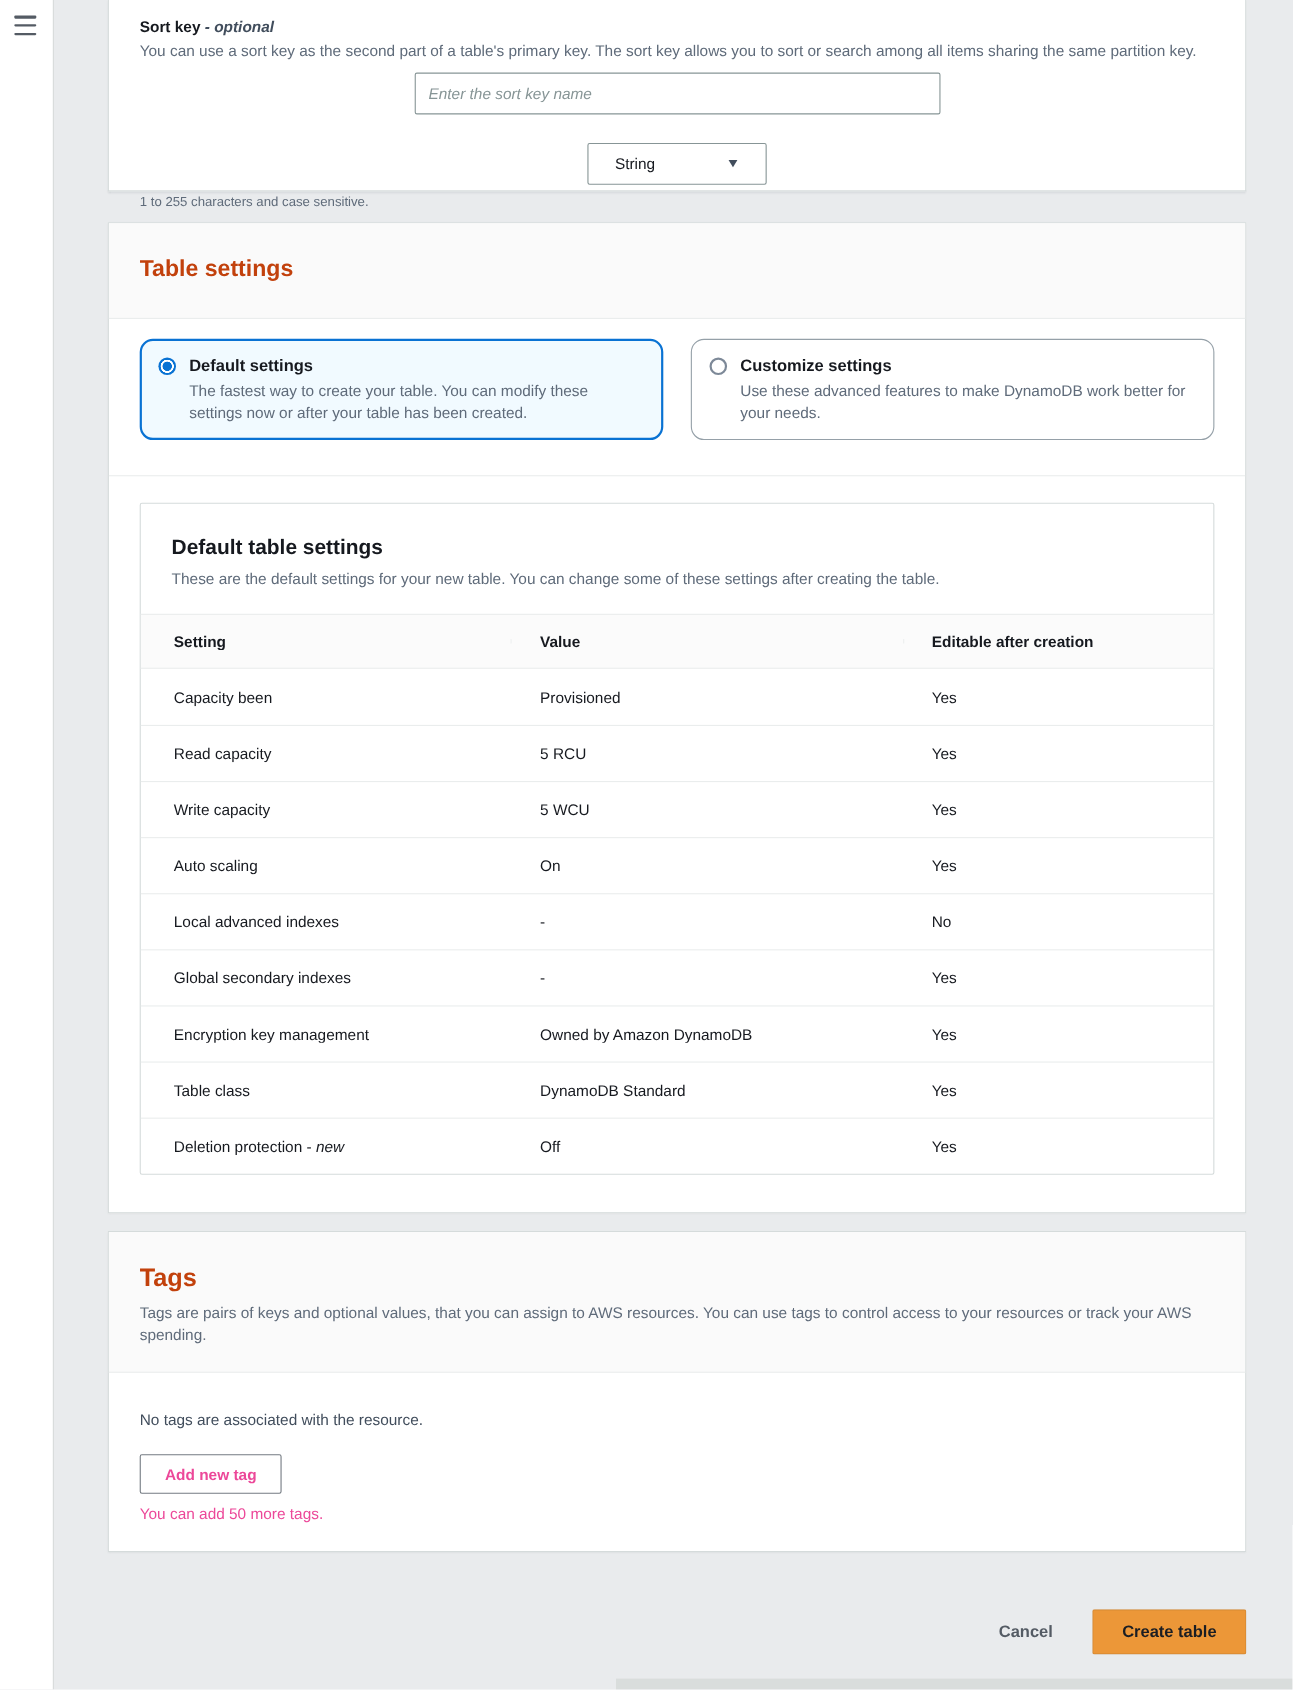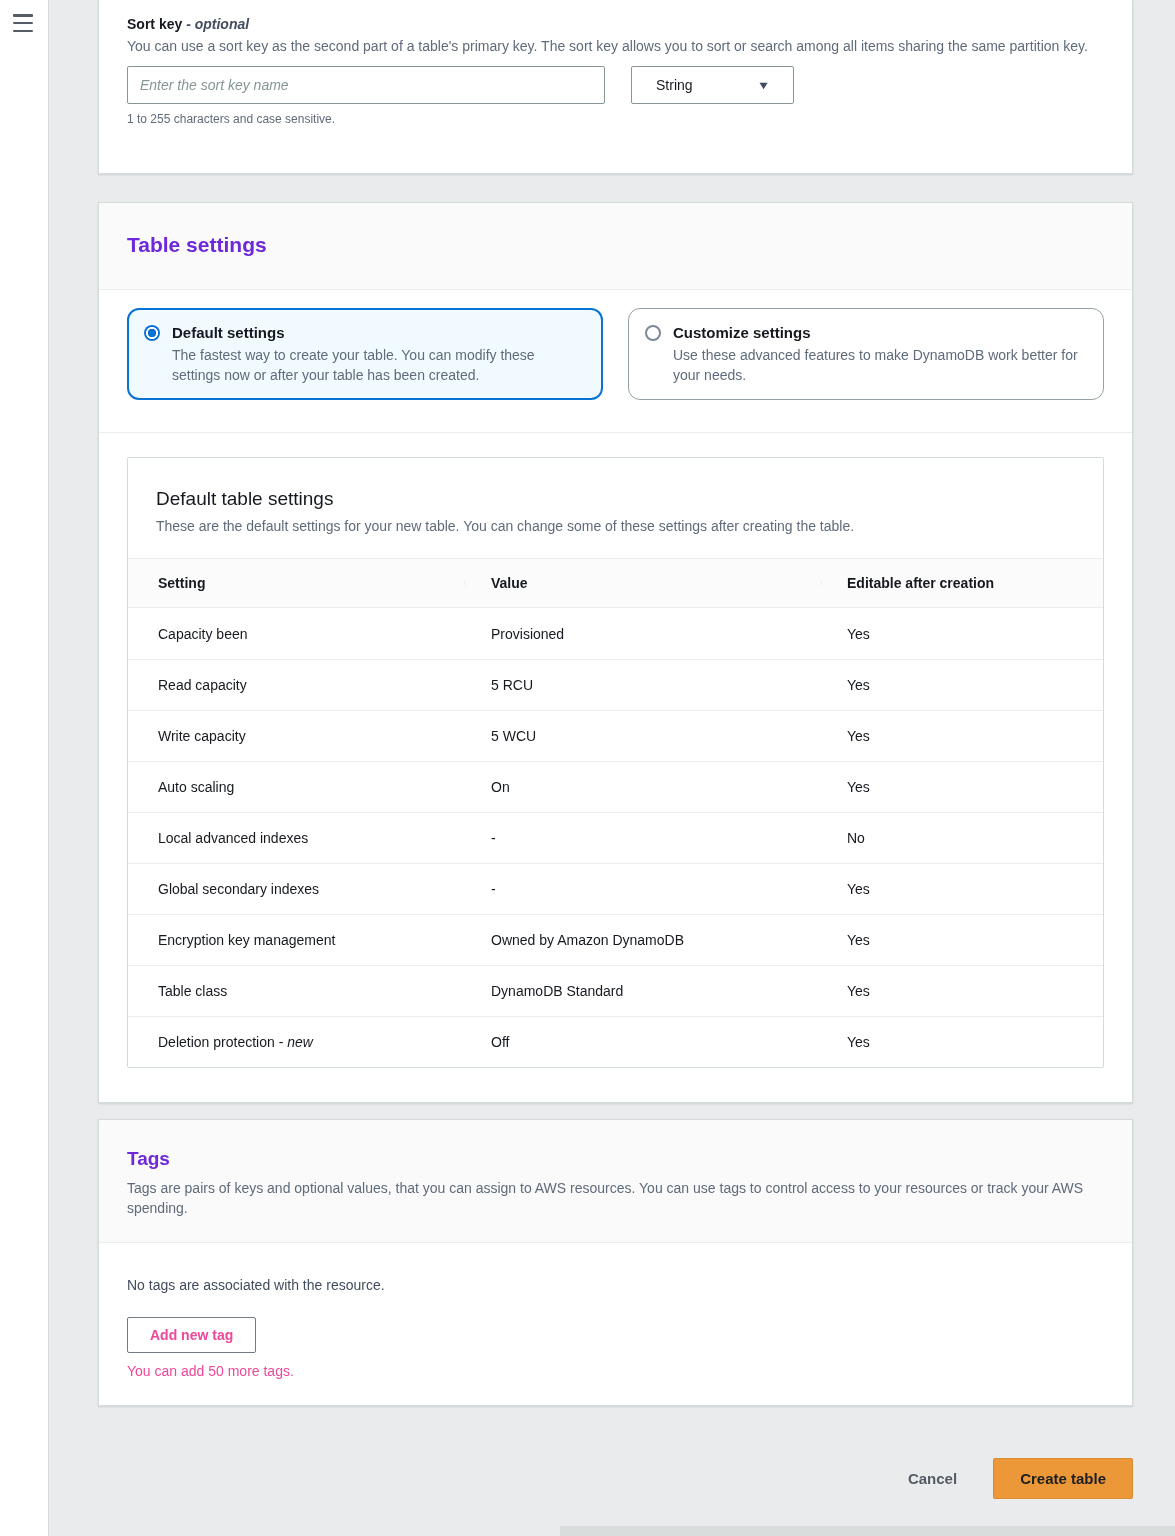--- a/index.html
+++ b/index.html
@@ -33,39 +33,39 @@
     background: #fff;
     border: 1px solid #d5dbdb;
     box-shadow: 0 1px 2px rgba(0,28,36,0.12);
   }
 
   
   .card-sortkey { border-top: none; height: 174px; padding: 16px 28px 0 28px; }
   .field-label { font-weight: bold; font-size: 14px; }
   .field-label em { font-style: italic; color: #414d5c; }
   .field-desc { color: #5f6b7a; line-height: 19px; margin-top: 5px; max-width: 965px; }
-  .field-row { display: flex; gap: 26px; margin-top: 10px; align-items: center; }
+  .field-row { display: flex; gap: 26px; margin-top: 10px; align-items: center; flex-direction: column; }
   .text-input {
     width: 478px; height: 38px; border: 1px solid #879596; border-radius: 2px;
     padding: 0 12px; font-size: 14px; font-family: "Liberation Sans", sans-serif; color: #16191f;
     outline: none; background: #fff;
   }
   .text-input::placeholder { color: #879596; font-style: italic; }
   .select {
     width: 163px; height: 38px; border: 1px solid #879596; border-radius: 2px;
     background: #fff; display: flex; align-items: center; justify-content: space-between;
     padding: 0 24px; cursor: pointer;
   }
   .select .caret { font-size: 11px; color: #414d5c; transform: scaleX(1.25); }
   .constraint { font-size: 12px; color: #5f6b7a; margin-top: 8px; }
 
   
   .card-tablesettings { margin-top: 28px; }
   .card-header { background: #fafafa; border-bottom: 1px solid #eaeded; padding: 30px 28px 32px 28px; }
-  .card-header h2 { margin: 0; font-size: 21px; font-weight: bold; color: #6d28d9; }
+  .card-header h2 { margin: 0; font-size: 21px; font-weight: bold; color: #c2410c; }
   .card-body { padding: 18px 28px 34px 28px; }
 
   .tiles { display: flex; gap: 25px; }
   .tile {
     flex: 1; display: flex; gap: 12px; padding: 14px 16px;
     border: 1px solid #95a0a8; border-radius: 12px; background: #fff; cursor: pointer;
     align-items: flex-start;
   }
   .tile.selected { border: 2px solid #0972d3; background: #f1faff; padding: 13px 15px; }
   .radio {
@@ -77,41 +77,41 @@
     background: radial-gradient(circle, #0972d3 0 4px, #fff 4.5px 5.8px, #0972d3 6.2px 100%);
   }
   .tile-label { font-weight: bold; font-size: 15px; line-height: 20px; }
   .tile-desc { color: #5f6b7a; line-height: 20px; margin-top: 2px; }
 
   .hr-full { border: none; border-top: 1px solid #eaeded; margin: 32px -28px 24px -28px; }
 
   
   .inner-card { border: 1px solid #d5dbdb; border-radius: 2px; background: #fff; }
   .inner-card-header { padding: 30px 28px 24px 28px; }
-  .inner-card-header h3 { margin: 0; font-size: 19px; font-weight: normal; }
+  .inner-card-header h3 { margin: 0; font-size: 19px; font-weight: bold; }
   .inner-card-header p { margin: 8px 0 0 0; color: #5f6b7a; }
 
   .settings-table { width: 100%; }
   .thead { display: flex; align-items: center; height: 50px; border-top: 1px solid #eaeded; border-bottom: 1px solid #eaeded; background: #fbfbfb; font-weight: bold; }
   .trow  { display: flex; align-items: center; height: 51px; border-top: 1px solid #eaeded; }
   .trow:first-of-type { border-top: none; }
   .tcell { overflow: hidden; white-space: nowrap; }
   .c1 { width: 336px; padding-left: 30px; }
   .c2 { width: 357px; padding-left: 27px; }
   .c3 { flex: 1; padding-left: 26px; }
   .thead .c2, .thead .c3 { position: relative; }
   .thead .c2::before, .thead .c3::before {
     content: ""; position: absolute; left: 0; top: 6px; bottom: 6px; width: 1px; background: #eaeded;
   }
   .trow i { font-style: italic; }
 
   
   .card-tags { margin-top: 16px; }
   .card-tags .card-header { padding: 28px 28px 24px 28px; }
-  .card-tags .card-header h2 { font-size: 19px; }
+  .card-tags .card-header h2 { font-size: 23px; }
   .card-tags .card-header p { margin: 8px 0 0 0; color: #5f6b7a; line-height: 20px; max-width: 965px; }
   .card-tags .card-body { padding: 34px 28px 26px 28px; }
   .empty-tags { color: #414d5c; }
   .btn-secondary {
     margin-top: 24px; display: inline-block;
     background: #fff; border: 1px solid #747b82; border-radius: 2px;
     padding: 9px 22px; font-size: 14px; font-weight: bold; color: #ec4899;
     font-family: "Liberation Sans", sans-serif; cursor: pointer;
   }
   .tags-remaining { font-size: 14px; color: #ec4899; margin-top: 10px; }

